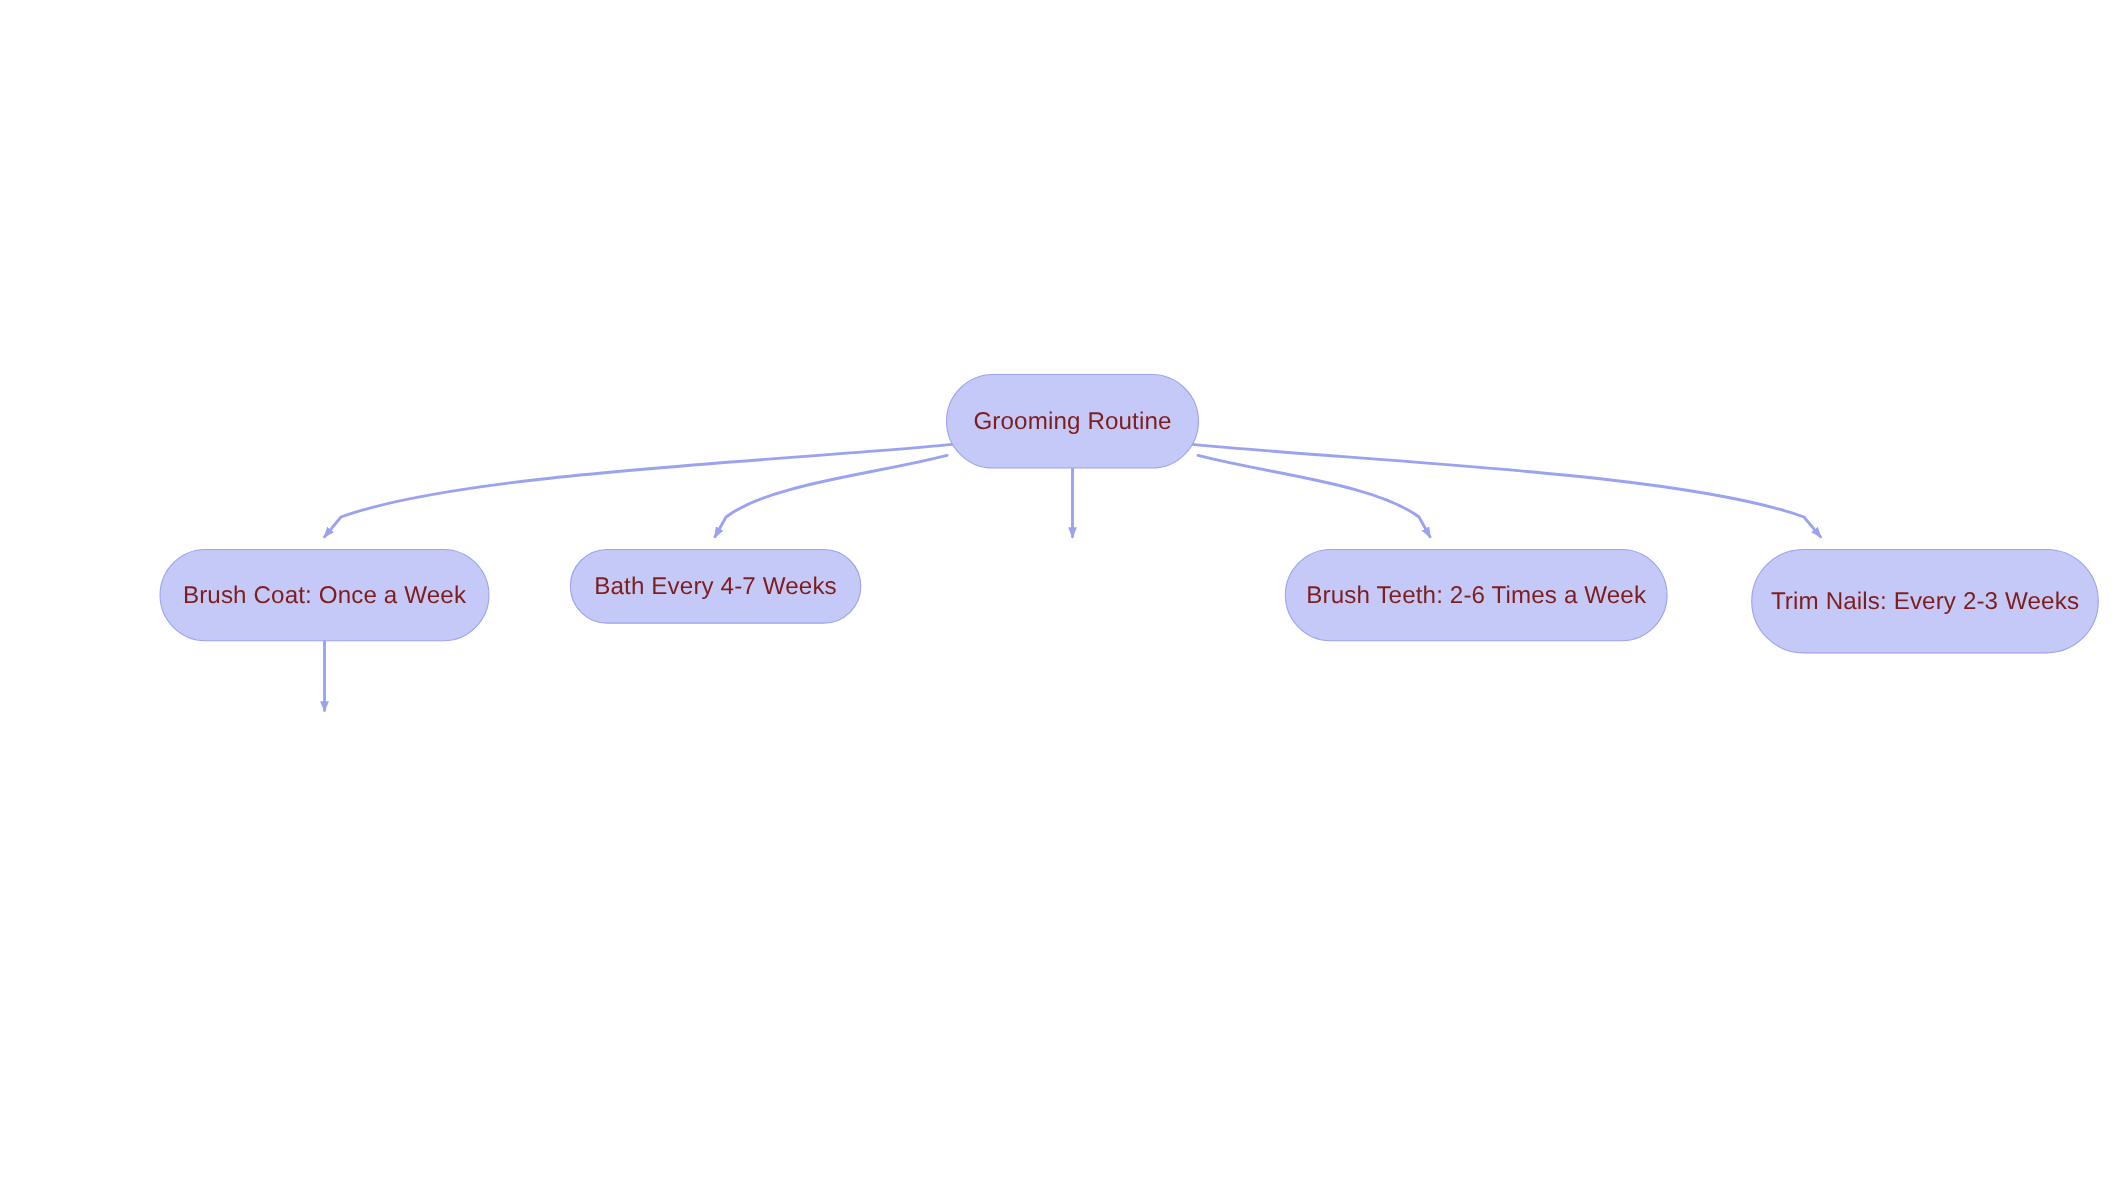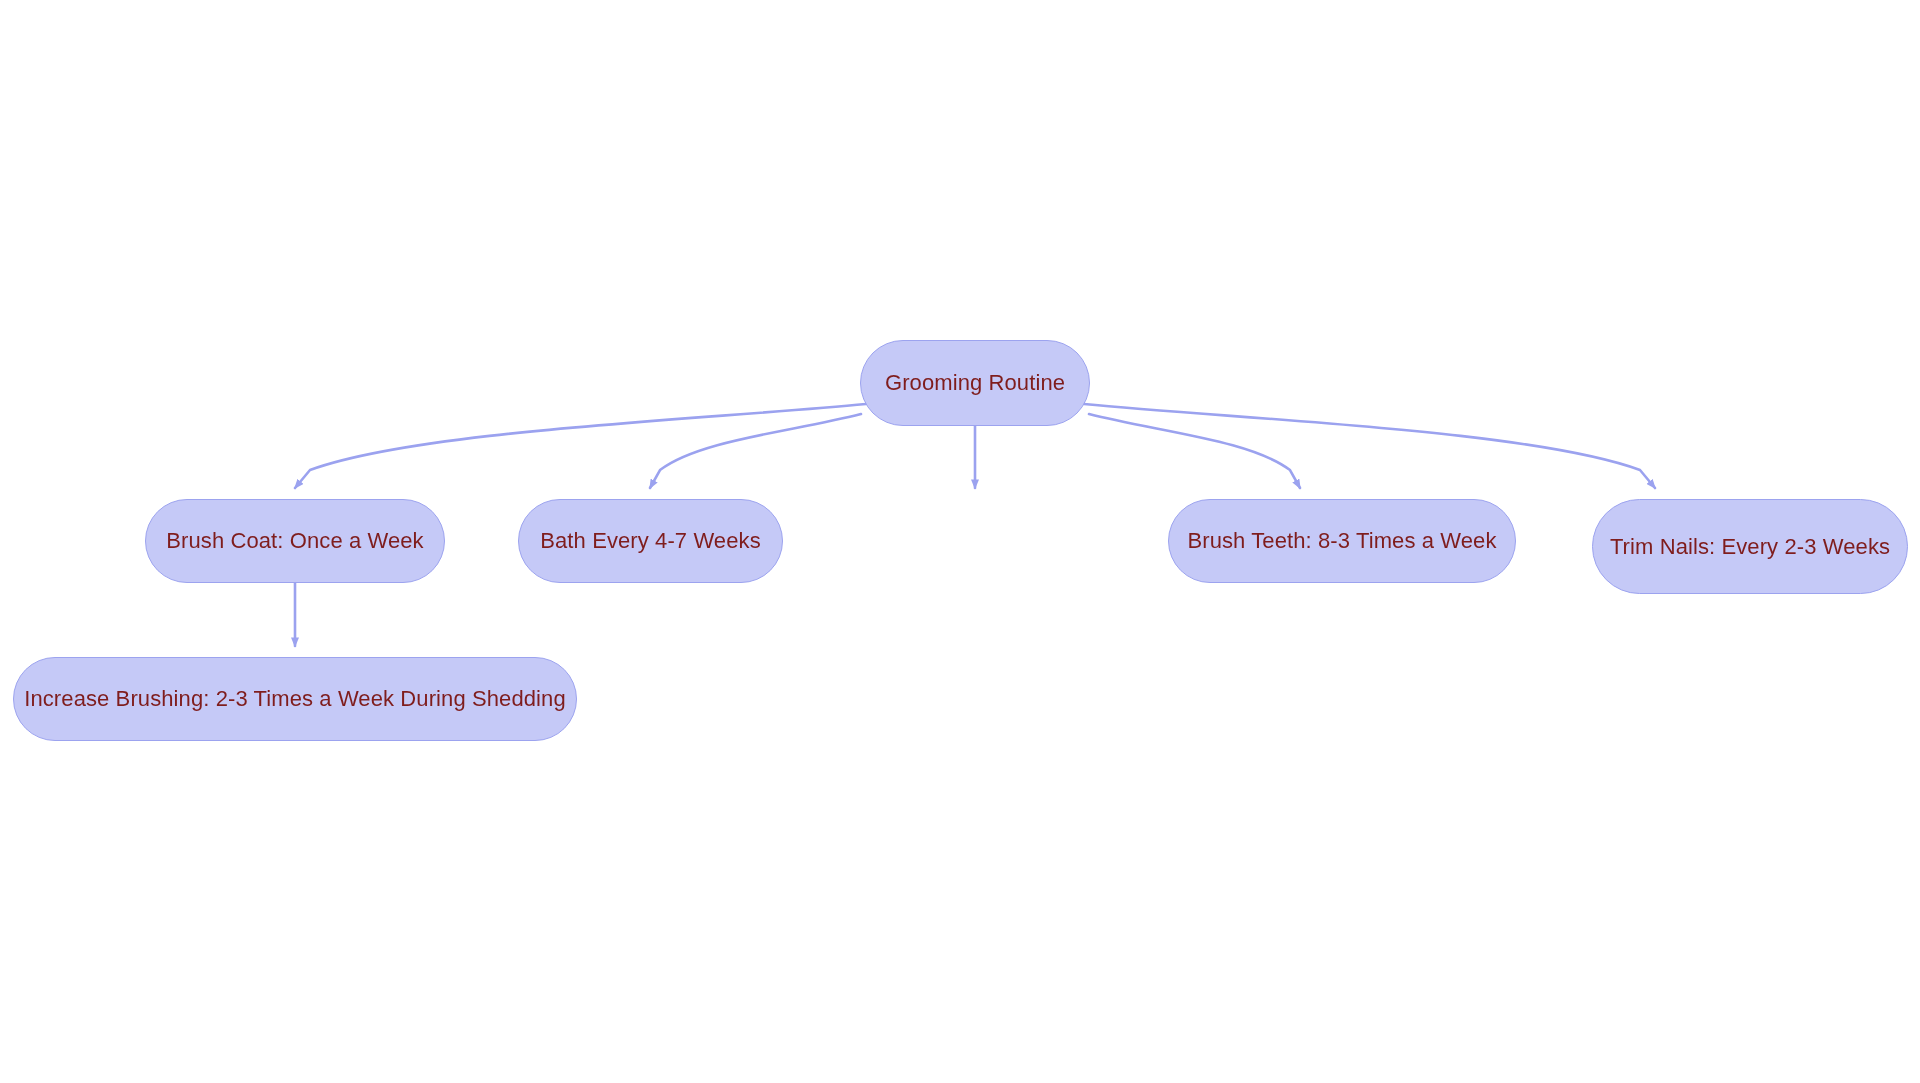--- a/index.html
+++ b/index.html
@@ -77,30 +77,27 @@
   </svg>
 
   <div class="node" style="left:860px; top:340px; width:230px; height:86px;">
     <span class="node-label">Grooming Routine</span>
   </div>
 
   <div class="node" style="left:145px; top:499px; width:300px; height:84px;text-align:center;">
     <span class="node-label">Brush Coat: Once a Week</span>
   </div>
 
-  <div class="node" style="left:518px; top:499px; width:265px; height:84px;">
+  <div class="node" style="left:518px; top:499px; width:265px; height:68px;">
     <span class="node-label">Bath Every 4-7 Weeks</span>
   </div>
 
 
   <div class="node" style="left:1168px; top:499px; width:348px; height:84px;">
-    <span class="node-label">Brush Teeth: 8-3 Times a Week</span>
+    <span class="node-label">Brush Teeth: 2-6 Times a Week</span>
   </div>
 
   <div class="node" style="left:1592px; top:499px; width:316px; height:95px;">
     <span class="node-label">Trim Nails: Every 2-3 Weeks</span>
   </div>
 
-  <div class="node" style="left:13px; top:657px; width:564px; height:84px;">
-    <span class="node-label">Increase Brushing: 2-3 Times a Week During Shedding</span>
-  </div>
 
 </div>
 
 </body></html>

